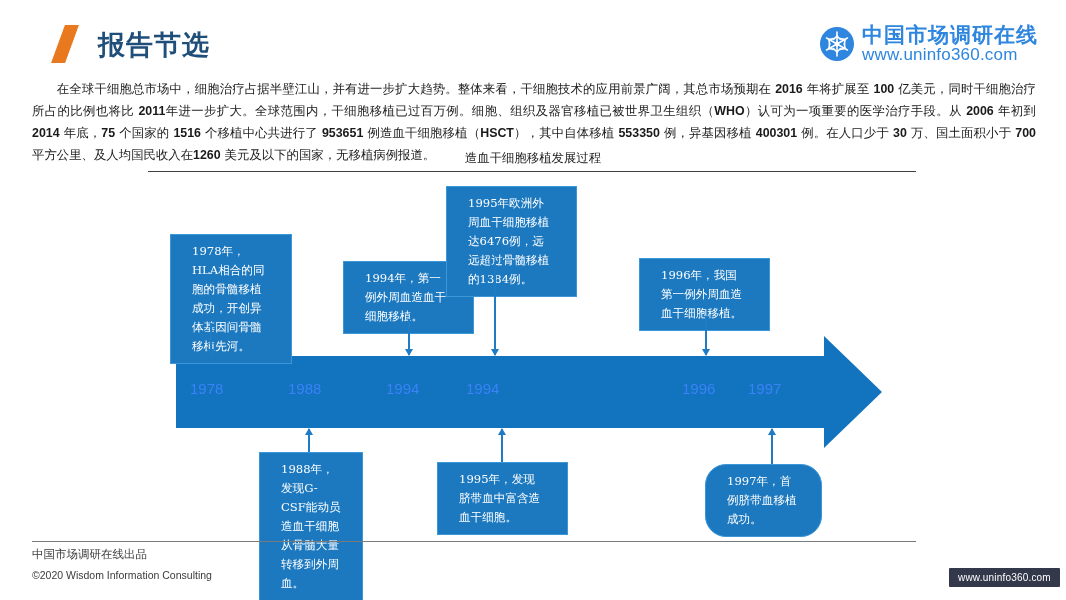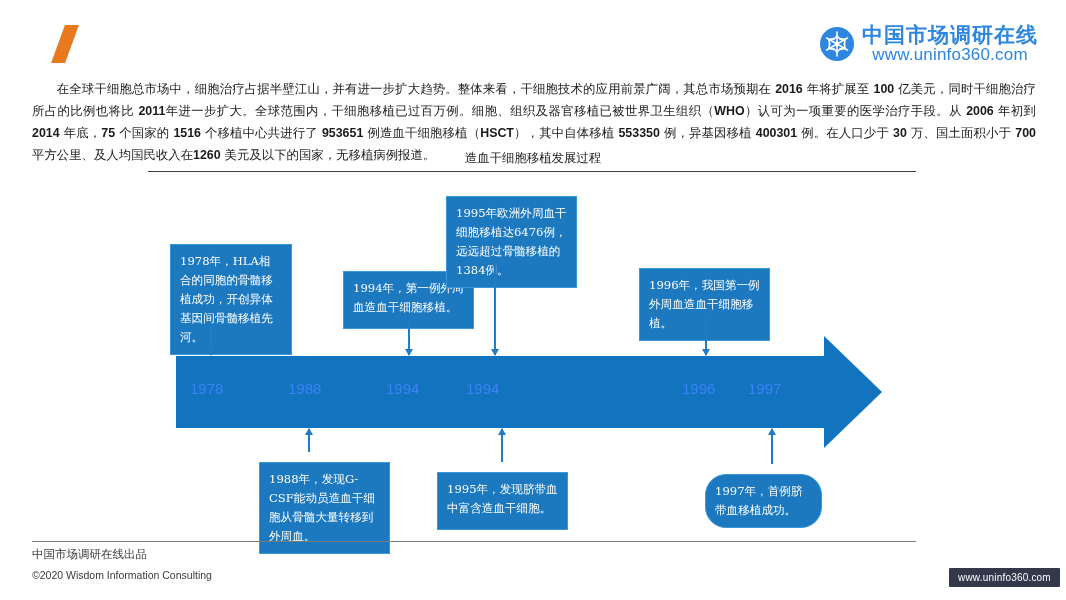--- a/index.html
+++ b/index.html
@@ -17,21 +17,21 @@
     background:#E8791E;transform:skewX(-20deg);
   }
   .page-title{
     position:absolute;left:98px;top:26px;
     font-size:27px;font-weight:bold;color:#1F4E79;
     letter-spacing:1px;line-height:38px;
   }
   .brand{position:absolute;right:28px;top:22px;height:44px;display:flex;align-items:center;gap:8px;}
   .brand-mark{width:34px;height:34px;border-radius:50%;background:#2E86DE;flex:0 0 auto;position:relative;}
   .brand-mark svg{position:absolute;left:0;top:0;}
-  .brand-txt{display:flex;flex-direction:column;line-height:1.05;text-align:center;}
+  .brand-txt{display:flex;flex-direction:column;line-height:1.05;}
   .brand-cn{font-size:21px;font-weight:bold;color:#2E86DE;letter-spacing:1px;}
   .brand-url{font-size:17px;color:#2E86DE;letter-spacing:0.2px;}
 
   
   .para{
     position:absolute;left:32px;top:78px;width:1004px;
     font-family:"DejaVu Serif","Liberation Serif",serif;
     font-size:12.4px;color:#1a1a1a;line-height:22px;
     text-align:justify;text-indent:2em;
   }
@@ -61,23 +61,22 @@
     font-size:15px;color:#3b82f6;font-weight:normal;
   }
 
   .note{
     position:absolute;
     background:#1C79C0;
     border:1px solid #3C97D8;
     color:#ffffff;
     font-family:"DejaVu Serif","Liberation Serif",serif;
     font-size:11.6px;line-height:19px;
-    padding:7px 9px;
+    padding:7px 21px;
     box-sizing:border-box;
-    margin-top:10px;
   }
 
   .conn{position:absolute;background:#1F7CC4;width:2px;}
   .tip{position:absolute;width:0;height:0;}
   .tip.down{border-left:4px solid transparent;border-right:4px solid transparent;border-top:7px solid #1F7CC4;}
   .tip.up{border-left:4px solid transparent;border-right:4px solid transparent;border-bottom:7px solid #1F7CC4;}
 
   
   .foot-cn{
     position:absolute;left:32px;top:547px;
@@ -92,20 +91,21 @@
     background:#33384B;color:#ffffff;
     font-size:10px;padding:4px 9px;border-radius:1px;
     letter-spacing:.2px;
   }
 </style>
 </head>
 <body>
 
 <div class="header">
   <div class="slash"></div>
+  <div class="page-title">报告节选</div>
 
   <div class="brand">
     <div class="brand-mark">
       <svg width="34" height="34" viewBox="0 0 34 34" aria-hidden="true">
         <circle cx="17" cy="17" r="16" fill="#2E86DE"></circle>
         <g stroke="#ffffff" stroke-width="1.6" stroke-linecap="round">
           <line x1="17" y1="5" x2="17" y2="29"></line>
           <line x1="6.6" y1="11" x2="27.4" y2="23"></line>
           <line x1="6.6" y1="23" x2="27.4" y2="11"></line>
           <line x1="17" y1="9" x2="13.5" y2="12.5"></line>
@@ -141,21 +141,21 @@
   <div class="timeline-head"></div>
 <div class="year" style="left: 190px;">1978</div>
     <div class="year" style="left: 288px;">1988</div>
     <div class="year" style="left: 386px;">1994</div>
     <div class="year" style="left: 466px;">1994</div>
     <div class="year" style="left: 682px;">1996</div>
     <div class="year" style="left: 748px;">1997</div>
     <div class="note" style="left: 170px; top: 234px; width: 122px; min-height: 76px;">1978年，HLA相合的同胞的骨髓移植成功，开创异体基因间骨髓移植先河。</div>
     <div class="conn" style="left: 210px; top: 323px; height: 32px;"></div>
     <div class="tip down" style="left: 207px; top: 349px;"></div>
-    <div class="note" style="left: 259px; top: 452px; width: 131px; min-height: 76px;">1988年，发现G-CSF能动员造血干细胞从骨髓大量转移到外周血。</div>
+    <div class="note" style="left: 259px; top: 452px; width: 104px; min-height: 76px;">1988年，发现G-CSF能动员造血干细胞从骨髓大量转移到外周血。</div>
     <div class="conn" style="left: 308px; top: 429px; height: 23px;"></div>
     <div class="tip up" style="left: 305px; top: 428px;"></div>
     <div class="note" style="left: 343px; top: 261px; width: 131px; min-height: 58px;">1994年，第一例外周血造血干细胞移植。</div>
     <div class="conn" style="left: 408px; top: 319px; height: 36px;"></div>
     <div class="tip down" style="left: 405px; top: 349px;"></div>
     <div class="note" style="left: 446px; top: 186px; width: 131px; min-height: 76px;">1995年欧洲外周血干细胞移植达6476例，远远超过骨髓移植的1384例。</div>
     <div class="conn" style="left: 494px; top: 262px; height: 93px;"></div>
     <div class="tip down" style="left: 491px; top: 349px;"></div>
     <div class="note" style="left: 437px; top: 462px; width: 131px; min-height: 58px;">1995年，发现脐带血中富含造血干细胞。</div>
     <div class="conn" style="left: 501px; top: 429px; height: 33px;"></div>

